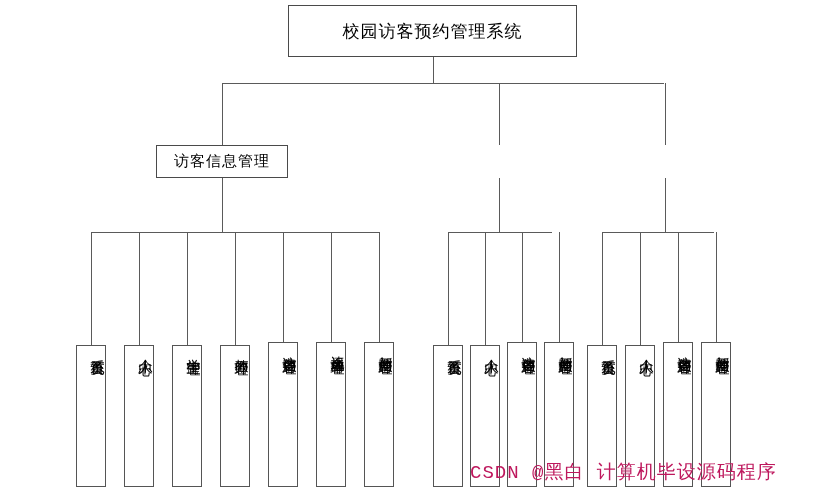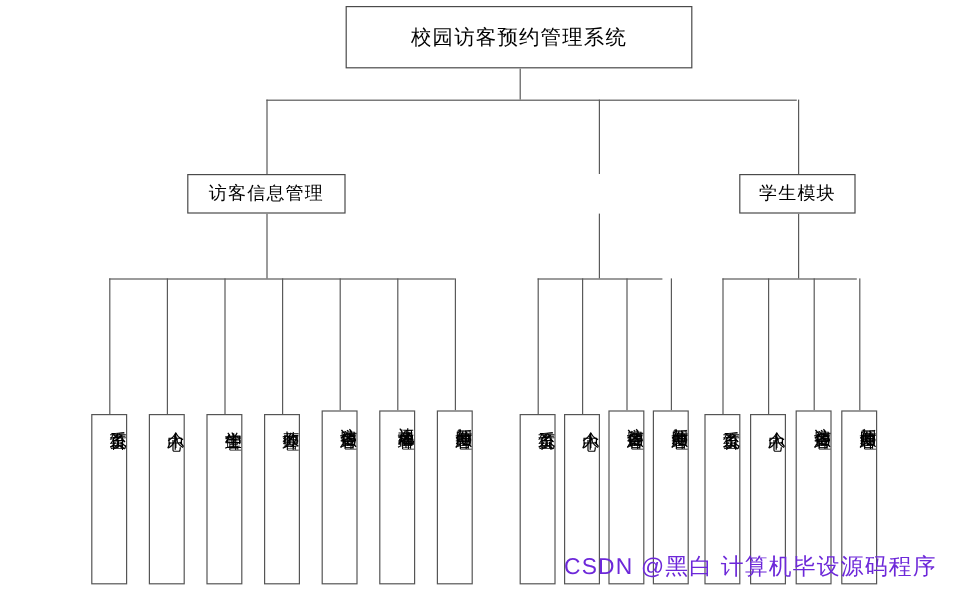--- a/index.html
+++ b/index.html
@@ -67,26 +67,26 @@
     width:1px;
     background:#5a5a5a;
     z-index:1;
   }
   
   #watermark{
     position:absolute;
     left:470px;
     top:459px;
     font-size:19px;
-    color:#6d28d9;
+    color:#be185d;
     white-space:nowrap;
     letter-spacing:1px;
     z-index:5;
     pointer-events:none;
-    font-family:Liberation Sans, sans-serif;
+    font-family:Liberation Mono, monospace;
   }
 </style>
 </head>
 <body>
 
 <div id="canvas">
     <div class="node root" style="left: 288px; top: 5px; width: 289px; height: 52px;">
       <span>校园访客预约管理系统</span>
     </div>
     <div class="vline" style="left: 433px; top: 57px; height: 26px;"></div>
@@ -138,23 +138,20 @@
     </div>
     <div class="vline" style="left: 522px; top: 232px; height: 110px;"></div>
     <div class="node leaf" style="left: 507px; top: 342px; width: 30px; height: 145px;">
       <span class="vtxt">访客信息管理</span>
     </div>
     <div class="vline" style="left: 559px; top: 232px; height: 110px;"></div>
     <div class="node leaf" style="left: 544px; top: 342px; width: 30px; height: 145px;">
       <span class="vtxt">新闻信息管理</span>
     </div>
     <div class="vline" style="left: 665px; top: 83px; height: 62px;"></div>
-    <div class="node module" style="left: 616px; top: 145px; width: 97px; height: 33px;">
-      <span>学生模块</span>
-    </div>
     <div class="vline" style="left: 665px; top: 178px; height: 54px;"></div>
     <div class="hline" style="left: 602px; top: 232px; width: 112px;"></div>
     <div class="vline" style="left: 602px; top: 232px; height: 113px;"></div>
     <div class="node leaf" style="left: 587px; top: 345px; width: 30px; height: 142px;">
       <span class="vtxt">系统首页</span>
     </div>
     <div class="vline" style="left: 640px; top: 232px; height: 113px;"></div>
     <div class="node leaf" style="left: 625px; top: 345px; width: 30px; height: 142px;">
       <span class="vtxt">个人中心</span>
     </div>

